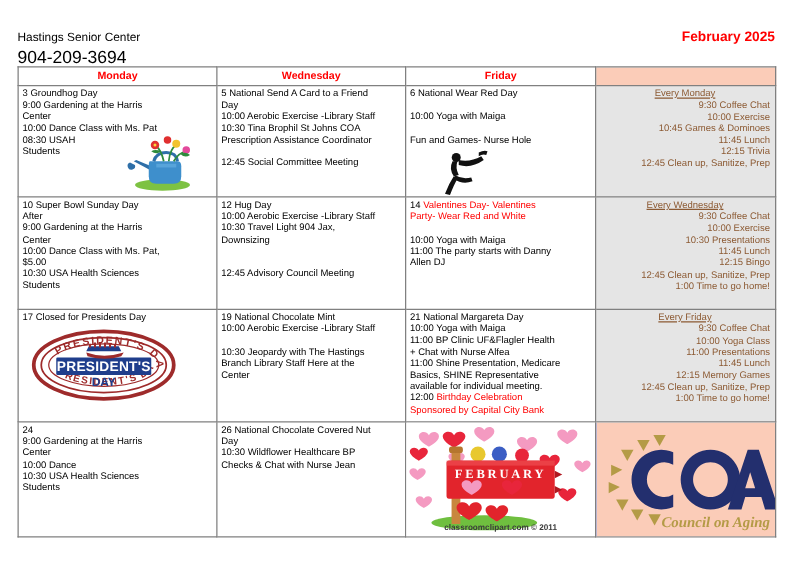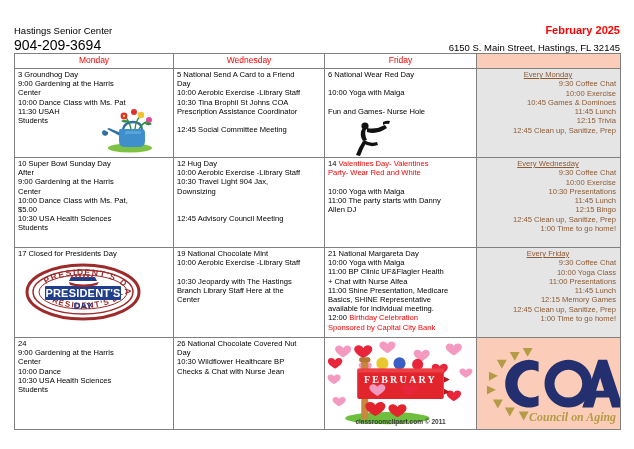--- a/index.html
+++ b/index.html
@@ -58,21 +58,21 @@
     padding: 1px 3px 2px 3px;
     box-sizing: border-box;
   }
   .c1 { width: 159px; }
   .c2 { width: 151px; }
   .c3 { width: 152px; }
   .c4 { width: 144px; }
 
   thead th {
     font-size: 8.5px;
-    font-weight: normal;
+    font-weight: bold;
     color: #FF0000;
     height: 11px;
     padding: 0;
     line-height: 11px;
   }
   thead th.recur-head {
     background: #FBCCB8;
   }
 
   td.day-cell {
@@ -139,21 +139,20 @@
 
 <div class="page">
 
   <div class="header">
     <div class="hdr-r1">
       <span class="org-name">Hastings Senior Center</span>
       <span class="month-title">February 2025</span>
     </div>
     <div class="hdr-r2">
       <span class="org-phone">904-209-3694</span>
-      <span class="addr">6150 S. Main Street, Hastings, FL 32145</span>
     </div>
   </div>
 
   <table class="cal">
     <colgroup>
       <col class="c1">
         <col class="c2">
         <col class="c3">
         <col class="c4">
     </colgroup>
@@ -166,21 +165,21 @@
       </tr>
     </thead>
     <tbody>
 
       <tr class="r1">
         <td class="day-cell">
           <span class="ln">3 Groundhog Day</span>
           <span class="ln">9:00 Gardening at the Harris</span>
           <span class="ln">Center</span>
           <span class="ln">10:00 Dance Class with Ms. Pat</span>
-          <span class="ln">11:30 USAH</span>
+          <span class="ln">08:30 USAH</span>
           <span class="ln">Students</span>
           <div class="art watercan">
             <svg viewBox="0 0 58 46" width="58" height="46">
               <ellipse cx="29" cy="41" rx="22" ry="4.5" fill="#7DC242"></ellipse>
               <path d="M6 22 L8 21 L20 26 L19 29 Z" fill="#2E6FA8"></path>
               <path d="M3 23 a3 3 0 1 0 4 2 z" fill="#2E6FA8"></path>
               <path d="M19 22 h22 q3 0 3 4 v8 q0 6 -6 6 h-14 q-6 0 -6 -6 v-8 q0 -4 1 -4 z" fill="#3E8FCC"></path>
               <path d="M22 22 q2 -7 10 -7 q8 0 9 7" fill="none" stroke="#2E6FA8" stroke-width="2.4"></path>
               <path d="M24 24 h16 v3 h-16 z" fill="#63ADE0" opacity="0.7"></path>
               <path d="M30 22 q-2 -9 -6 -12" fill="none" stroke="#2E8B3C" stroke-width="1.4"></path>

